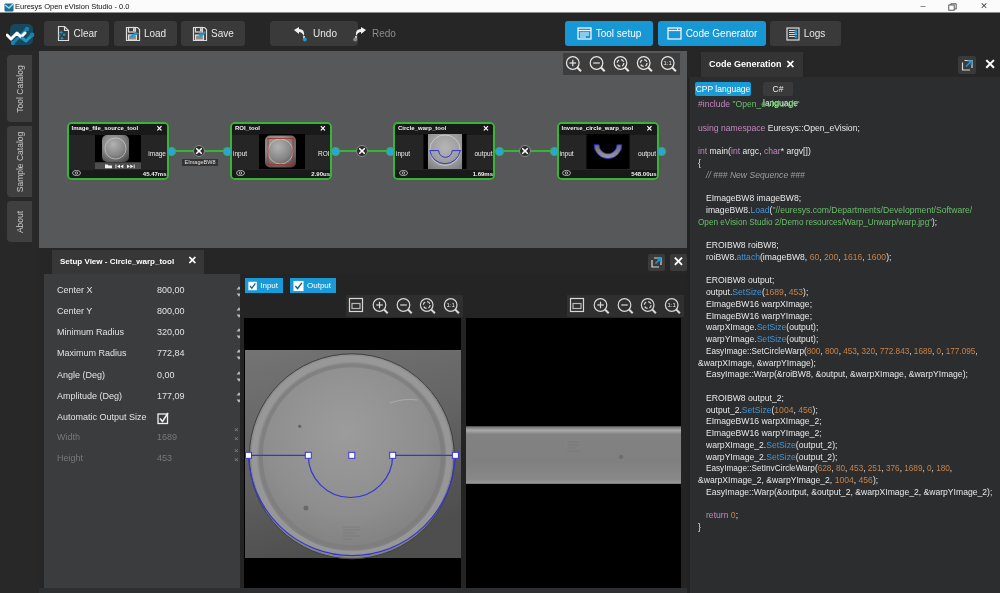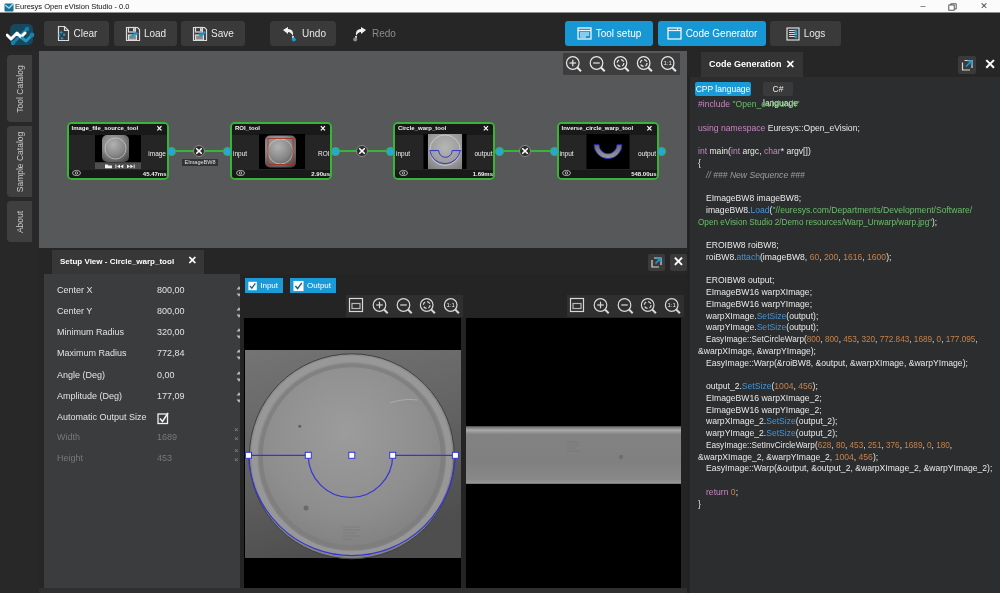--- a/index.html
+++ b/index.html
@@ -113,21 +113,21 @@
       <svg width="16" height="16" viewBox="0 0 16 16" style="margin-right:3px;">
         <path d="M1.5 1.5 h11 l2 2 v11 h-13 z" fill="none" stroke="#dcdcdc" stroke-width="1.2"></path>
         <rect x="3.5" y="1.5" width="7" height="4.5" fill="none" stroke="#dcdcdc" stroke-width="1.2"></rect>
         <rect x="8" y="2.2" width="1.8" height="3" fill="#dcdcdc"></rect>
         <rect x="3.5" y="9" width="8" height="5" fill="#8a8a8a" stroke="#dcdcdc" stroke-width="1.2"></rect>
         <path d="M13 5.5 q-1.5 3.5 -4.5 3.8" fill="none" stroke="#1f97cd" stroke-width="2"></path>
         <path d="M9.8 7 l-1.4 4.3 -2.4 -3.6 z" fill="#1f97cd"></path>
       </svg>
         <span>Save</span>
     </div>
-    <div class="tbtn" style="left:270px; width:66px; border-radius:4px;">
+    <div class="tbtn" style="left:270px; width:88px; border-radius:4px;">
       <svg width="18" height="16" viewBox="0 0 18 16" style="margin-right:4px;">
         <path d="M3 4 L8 1 L8 3 Q14 3 13 10 Q11 6 8 6 L8 8 Z" fill="#f2f2f2"></path>
         <path d="M13 10 Q12.8 12 13.5 13" stroke="#f2f2f2" stroke-width="1.6" fill="none"></path>
         <circle cx="13.8" cy="13.5" r="2" fill="#1f97cd"></circle>
       </svg>
         <span>Undo</span>
     </div>
     <div class="abs" style="left:351px; top:8px; width:60px; height:25px; display:flex; align-items:center;">
       <svg width="18" height="16" viewBox="0 0 18 16" style="margin-right:3px;">
         <path d="M15 4 L10 1 L10 3 Q4 3 5 10 Q7 6 10 6 L10 8 Z" fill="#f2f2f2"></path>
@@ -561,28 +561,30 @@
 <div class="in"><span class="c">// ### New Sequence ###</span></div>
 <div>&nbsp;</div>
 <div class="in">EImageBW8 imageBW8;</div>
 <div class="in">imageBW8.<span class="m">Load</span>(<span class="s">"//euresys.com/Departments/Development/Software/</span></div>
 <div style="font-size:8.2px;"><span class="s">Open eVision Studio 2/Demo resources/Warp_Unwarp/warp.jpg"</span>);</div>
 <div>&nbsp;</div>
 <div class="in">EROIBW8 roiBW8;</div>
 <div class="in">roiBW8.<span class="m">attach</span>(imageBW8, <span class="n">60</span>, <span class="n">200</span>, <span class="n">1616</span>, <span class="n">1600</span>);</div>
 <div>&nbsp;</div>
 <div class="in">EROIBW8 output;</div>
+<div class="in">output.<span class="m">SetSize</span>(<span class="n">1689</span>, <span class="n">453</span>);</div>
 <div class="in">EImageBW16 warpXImage;</div>
 <div class="in">EImageBW16 warpYImage;</div>
 <div class="in">warpXImage.<span class="m">SetSize</span>(output);</div>
 <div class="in">warpYImage.<span class="m">SetSize</span>(output);</div>
 <div class="in" style="font-size:8.2px;">EasyImage::SetCircleWarp(<span class="n">800</span>, <span class="n">800</span>, <span class="n">453</span>, <span class="n">320</span>, <span class="n">772.843</span>, <span class="n">1689</span>, <span class="n">0</span>, <span class="n">177.095</span>,</div>
 <div>&amp;warpXImage, &amp;warpYImage);</div>
 <div class="in">EasyImage::Warp(&amp;roiBW8, &amp;output, &amp;warpXImage, &amp;warpYImage);</div>
 <div>&nbsp;</div>
+<div class="in">EROIBW8 output_2;</div>
 <div class="in">output_2.<span class="m">SetSize</span>(<span class="n">1004</span>, <span class="n">456</span>);</div>
 <div class="in">EImageBW16 warpXImage_2;</div>
 <div class="in">EImageBW16 warpYImage_2;</div>
 <div class="in">warpXImage_2.<span class="m">SetSize</span>(output_2);</div>
 <div class="in">warpYImage_2.<span class="m">SetSize</span>(output_2);</div>
 <div class="in" style="font-size:8.2px;">EasyImage::SetInvCircleWarp(<span class="n">628</span>, <span class="n">80</span>, <span class="n">453</span>, <span class="n">251</span>, <span class="n">376</span>, <span class="n">1689</span>, <span class="n">0</span>, <span class="n">180</span>,</div>
 <div>&amp;warpXImage_2, &amp;warpYImage_2, <span class="n">1004</span>, <span class="n">456</span>);</div>
 <div class="in">EasyImage::Warp(&amp;output, &amp;output_2, &amp;warpXImage_2, &amp;warpYImage_2);</div>
 <div>&nbsp;</div>
 <div class="in"><span class="k">return</span> <span class="n">0</span>;</div>

